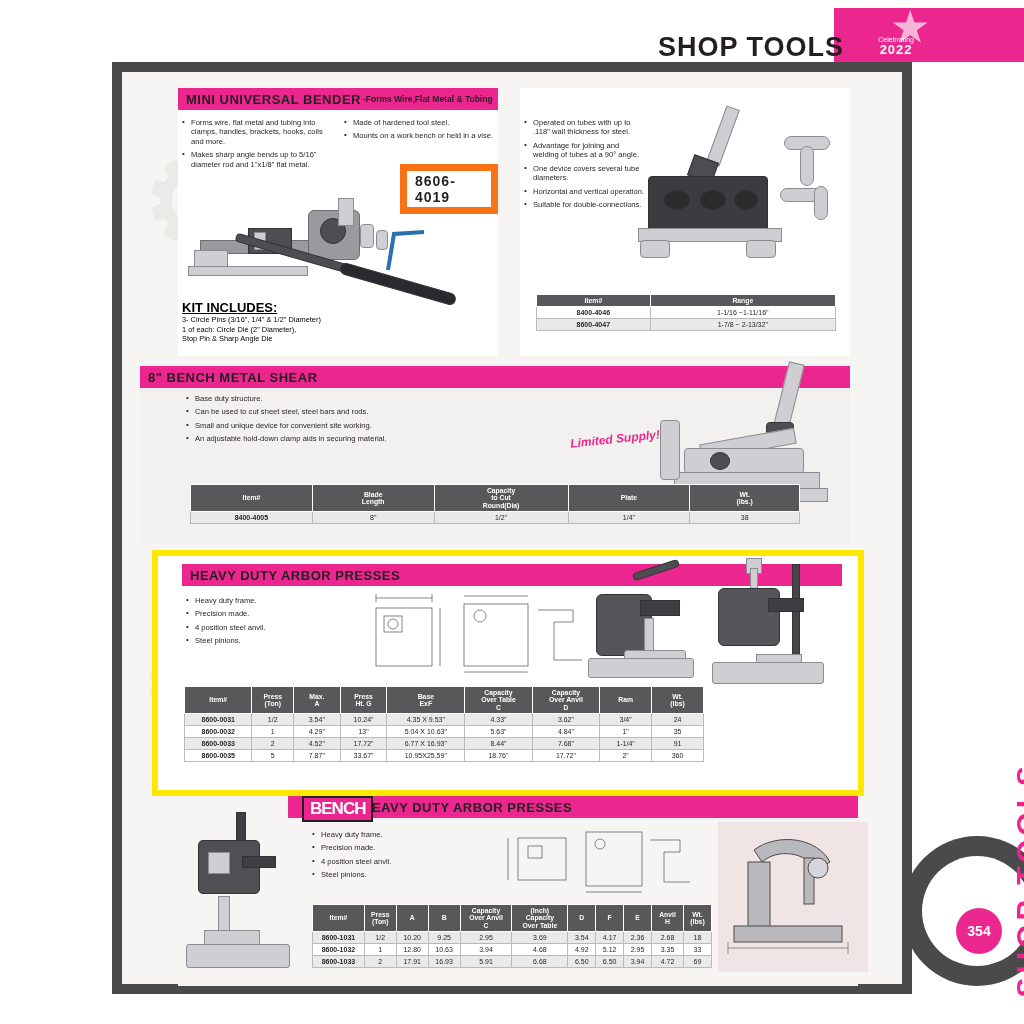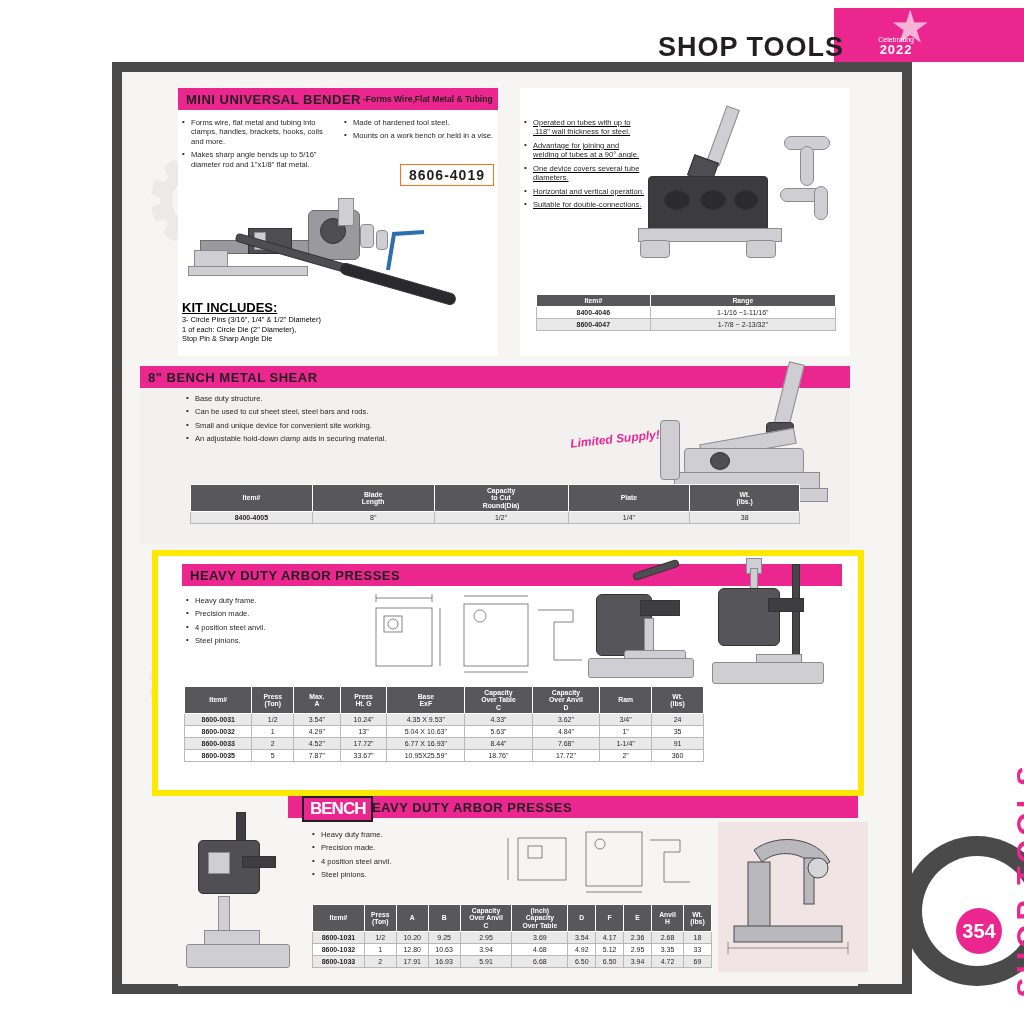--- a/index.html
+++ b/index.html
@@ -70,21 +70,21 @@
     background:#4a4a4a; border-radius:50%;
   }
   .gear::after{
     content:""; position:absolute; left:20px; top:20px; right:20px; bottom:20px;
     background:#ffffff; border-radius:50%;
   }
   .page-num {
     position:absolute; right:22px; bottom:40px;
     width:46px; height:46px; border-radius:50%;
     background:#ec268f; color:#ffffff;
-    font-size:20px; font-weight:bold;
+    font-size:14px; font-weight:bold;
     display:flex; align-items:center; justify-content:center;
     z-index:5;
   }
   
   .panel { position:absolute; background:#ffffff; }
   .bar {
     position:absolute; height:22px; background:#ec268f;
     display:flex; align-items:center; padding-left:8px;
   }
   .bar .t {
@@ -124,21 +124,21 @@
     position:absolute; border:6px solid #ffe800; background:transparent;
     z-index:4; pointer-events:none;
   }
   
   .art { position:absolute; }
   .mach-body { position:absolute; background:#9a9a9e; border:1px solid #6d6d70; }
   .mach-dark { position:absolute; background:#4d4d52; border:1px solid #333; }
   .mach-light { position:absolute; background:#cfcfd3; border:1px solid #8c8c90; }
   .pill { border-radius:40%/50%; }
   .partnum {
-    position:absolute; border:1px solid #f97316; background:#ffffff;
+    position:absolute; border:7px solid #f97316; background:#ffffff;
     font-size:14px; font-weight:bold; letter-spacing:1px;
     padding:2px 8px; color:#231f20;
   }
   .limited {
     position:absolute; color:#ec268f; font-size:12px; font-weight:bold;
     font-style:italic; transform:rotate(-6deg);
   }
   .hhip {
     position:absolute; background:#ec268f; color:#ffffff;
     font-weight:bold; font-size:17px; letter-spacing:-1px;
@@ -214,21 +214,21 @@
 
     <div style="position:absolute; left:4px; top:212px;">
       <div class="kit-title">KIT INCLUDES:</div>
       <div class="kit-line">3- Circle Pins (3/16", 1/4" &amp; 1/2" Diameter)</div>
       <div class="kit-line">1 of each: Circle Die (2" Diameter),</div>
       <div class="kit-line">Stop Pin &amp; Sharp Angle Die</div>
     </div>
   </div>
 
   <div class="panel" style="left:520px; top:88px; width:330px; height:268px;">
-    <ul class="bul" style="position:absolute; left:4px; top:30px; width:120px;text-decoration:underline;">
+    <ul class="bul" style="position:absolute; left:4px; top:30px; width:120px;">
       <li>Operated on tubes with up to .118" wall thickness for steel.</li>
       <li>Advantage for joining and welding of tubes at a 90° angle.</li>
       <li>One device covers several tube diameters.</li>
       <li>Horizontal and vertical operation.</li>
       <li>Suitable for double-connections.</li>
     </ul>
 
     <div class="art" style="left:110px; top:18px; width:220px; height:180px;">
       <div class="mach-light" style="left:86px; top:0px; width:14px; height:60px; transform:rotate(20deg);"></div>
       <div class="mach-dark" style="left:60px; top:52px; width:26px; height:22px; transform:rotate(20deg);"></div>

